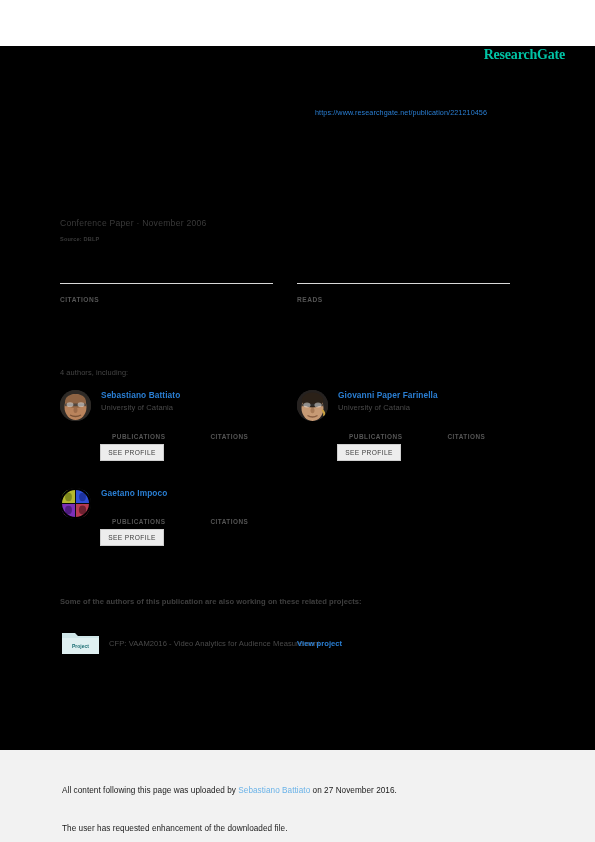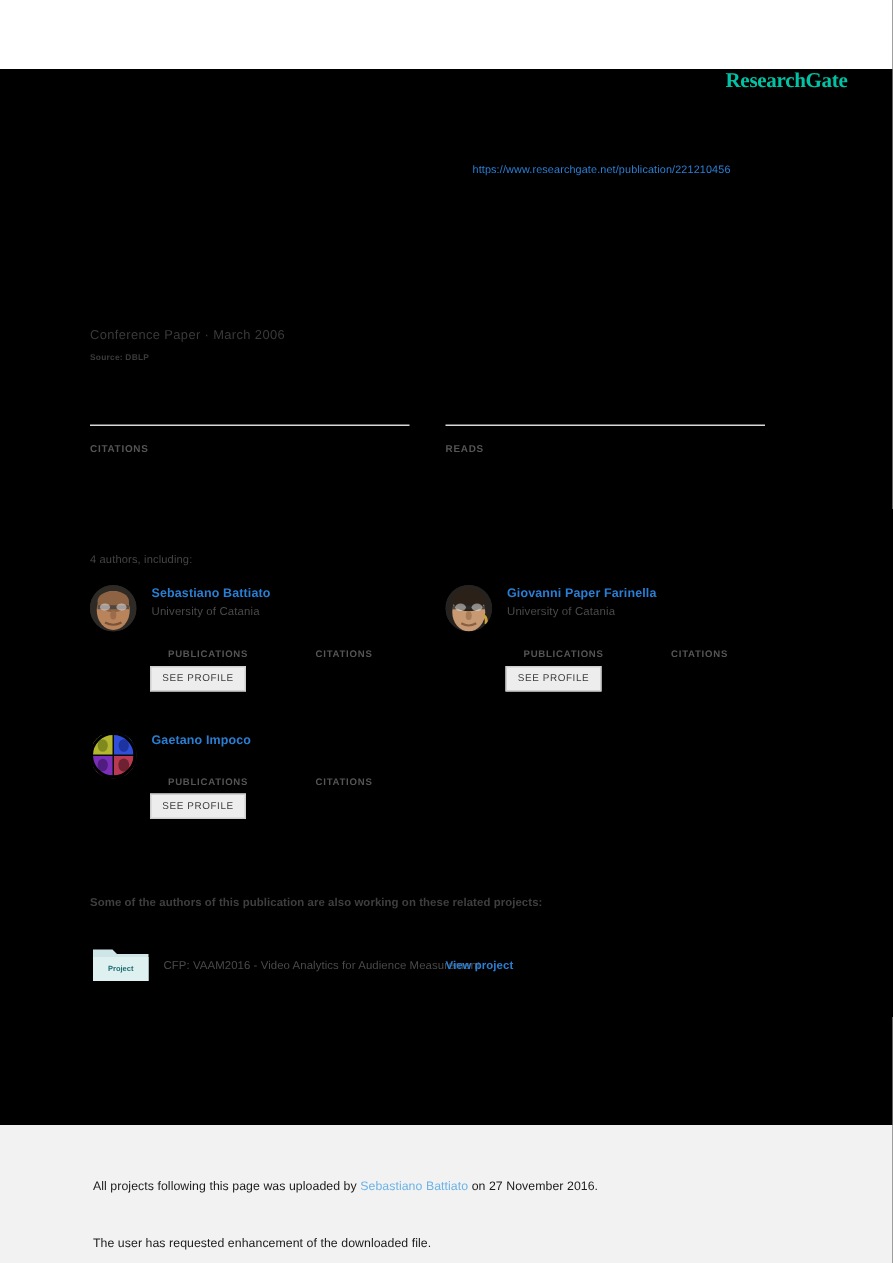--- a/index.html
+++ b/index.html
@@ -259,21 +259,21 @@
 <body>
 
 <div class="top-band"></div>
 <div class="dark-page"></div>
 <div class="footer-band"></div>
 
 <div class="rg-logo">ResearchGate</div>
 
 <div class="pub-url">https://www.researchgate.net/publication/221210456</div>
 
-<div class="meta-type">Conference Paper · March 2006</div>
+<div class="meta-type">Conference Paper · November 2006</div>
 <div class="meta-source">Source: DBLP</div>
 
 <div class="stat stat-citations">
   <div class="stat-rule"></div>
   <div class="stat-label">CITATIONS</div>
 </div>
 <div class="stat stat-reads">
   <div class="stat-rule"></div>
   <div class="stat-label">READS</div>
 </div>
@@ -362,15 +362,15 @@
       <path d="M2 4 L15 4 L18 7 L39 7 L39 25 L2 25 Z" fill="#cfe6e8"></path>
       <rect x="2" y="9" width="37" height="16" fill="#dff0f1"></rect>
       <text x="20.5" y="18.5" font-family="Liberation Sans, sans-serif" font-size="5" font-weight="bold" fill="#1b6e73" text-anchor="middle">Project</text>
     </svg>
   </div>
   <div class="project-title">CFP: VAAM2016 - Video Analytics for Audience Measurement</div>
 </div>
 <div class="project-link" style="top:639px">View project</div>
 
 <div class="footer-line footer-line-1">
-  <span>All projects following this page was uploaded by </span><span class="footer-link">Sebastiano Battiato</span><span> on 27 November 2016.</span>
+  <span>All content following this page was uploaded by </span><span class="footer-link">Sebastiano Battiato</span><span> on 27 November 2016.</span>
 </div>
 <div class="footer-line footer-line-2">The user has requested enhancement of the downloaded file.</div>
 
 </body></html>

